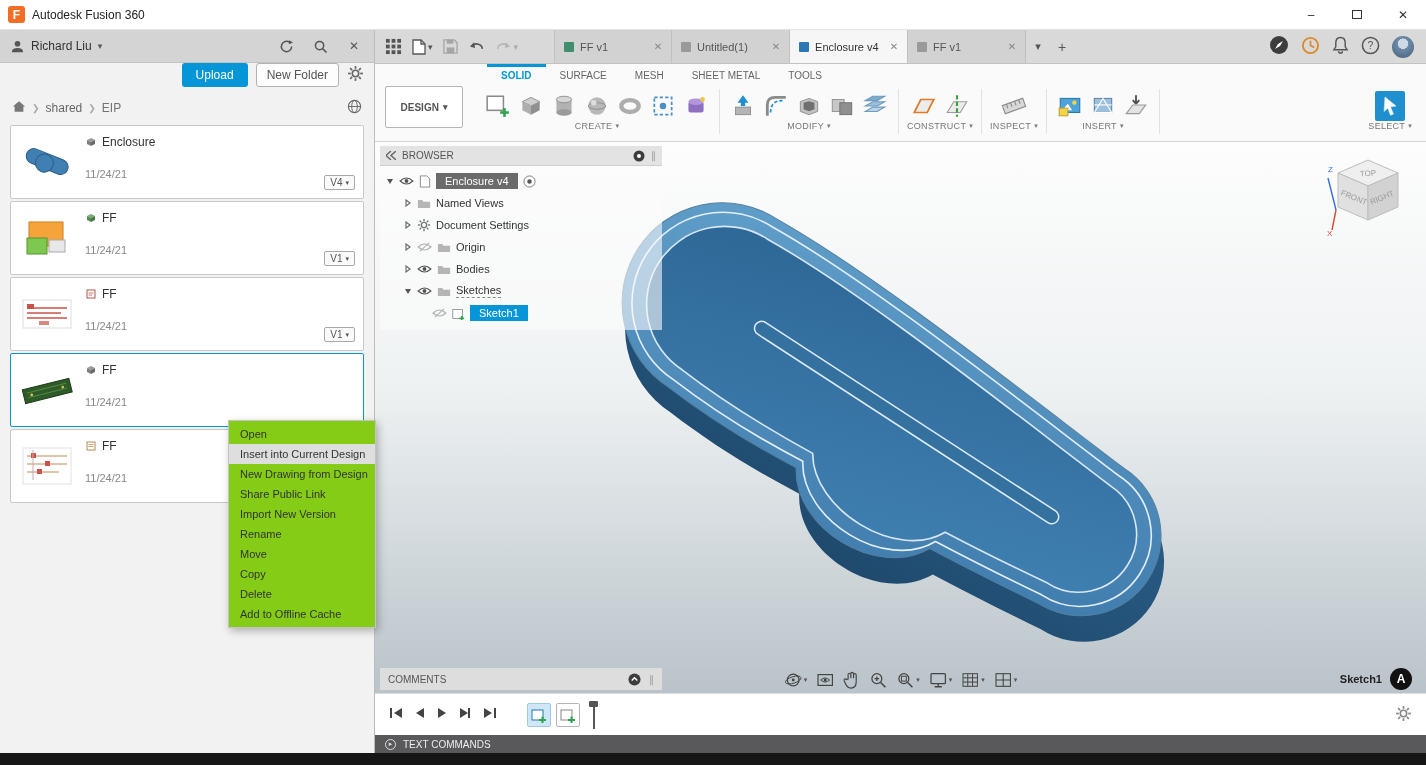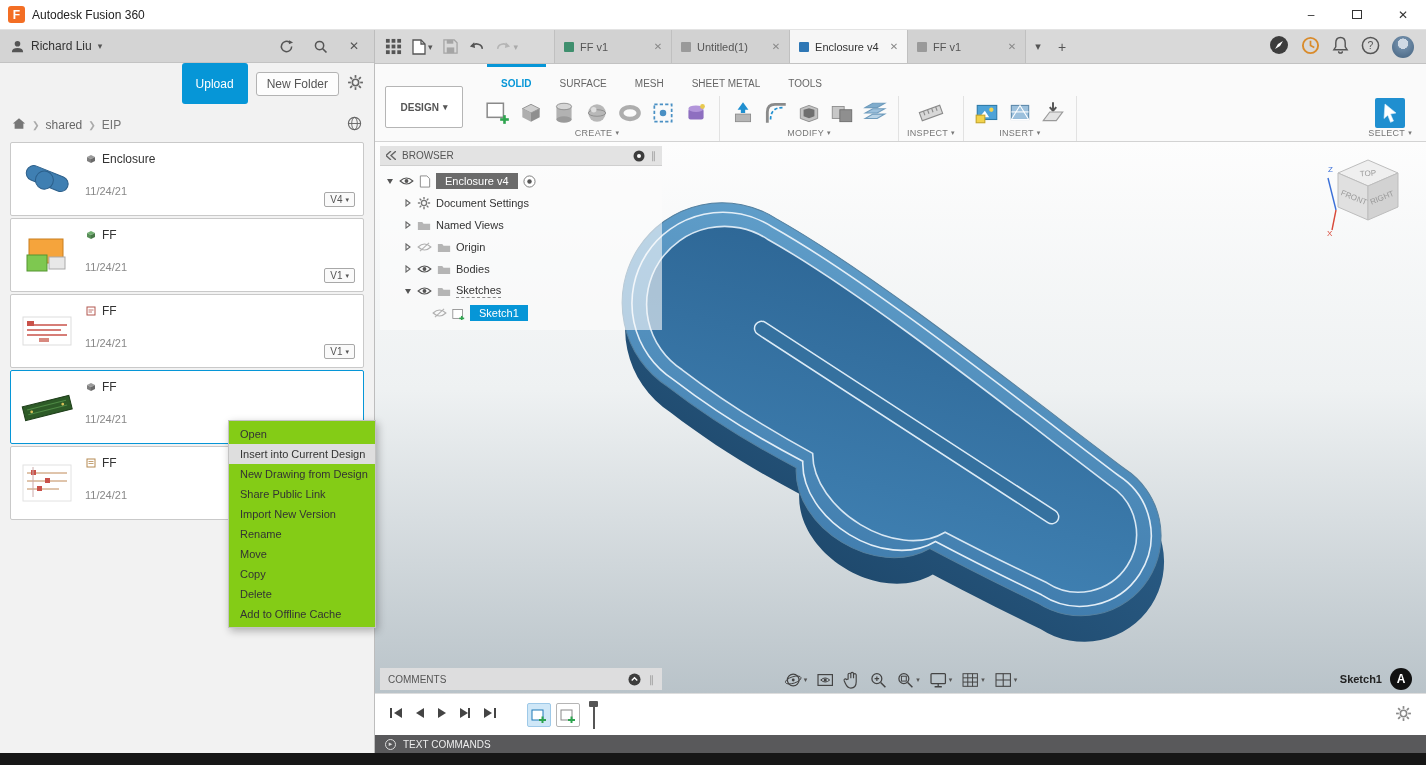--- a/index.html
+++ b/index.html
@@ -22,21 +22,21 @@
   .user-bar{height:33px;background:#d4d4d4;display:flex;align-items:center;padding:0 10px;gap:6px;border-bottom:1px solid #c3c3c3}
   .user-name{font-size:12px;color:#333}
   .chev{font-size:9px;color:#555}
   .ub-spacer{flex:1}
   .ub-icon{width:20px;height:20px;display:flex;align-items:center;justify-content:center;margin-left:8px}
   .seg-tabs{display:flex;margin:10px 10px 8px;border:1px solid #9e9e9e;height:25px;border-radius:2px;overflow:hidden}
   .seg{flex:1;display:flex;align-items:center;justify-content:center;font-size:12px;color:#444;background:linear-gradient(#dcdcdc,#cfcfcf)}
   .seg.active{background:#fff}
   .seg+.seg{border-left:1px solid #9e9e9e}
   .action-row{display:flex;justify-content:flex-end;align-items:center;gap:8px;margin:0 10px 8px}
-  .btn-upload{background:#0696d7;color:#fff;border-radius:3px;height:41px;padding:0 14px;display:flex;align-items:center;font-size:12px}
+  .btn-upload{background:#0696d7;color:#fff;border-radius:3px;height:24px;padding:0 14px;display:flex;align-items:center;font-size:12px}
   .btn-newfolder{background:#fdfdfd;border:1px solid #b3b3b3;border-radius:3px;height:24px;padding:0 10px;display:flex;align-items:center;font-size:12px;color:#555}
   .breadcrumb{display:flex;align-items:center;gap:6px;height:26px;padding:0 12px;font-size:12px;color:#666}
   .crumb-proj{color:#737373}
   .bc-spacer{flex:1}
   .item-list{padding:4px 10px 0;overflow:hidden}
   .item-card{height:74px;background:#fff;border:1px solid #c9c9c9;border-radius:2px;margin-bottom:2px;display:flex;padding:8px;position:relative}
   .item-card.selected{border:1px solid #0696d7}
   .thumb{width:56px;height:56px;margin-right:10px;background:#fff;flex:0 0 56px}
   .item-col{display:flex;flex-direction:column;gap:19px;padding-top:1px}
   .item-title{display:flex;align-items:center;gap:5px;font-size:12px;color:#333}
@@ -60,24 +60,24 @@
   .dtab.active{background:#f6f6f6;color:#333}
   .dtab .x{color:#888;font-size:10px;margin-left:auto}
   .tab-sq{width:10px;height:10px;border-radius:1px}
   .tab-chevron,.tab-plus{width:24px;display:flex;align-items:center;justify-content:center;color:#555;font-size:11px}
   .dt-right{margin-left:auto;display:flex;align-items:center;gap:12px;padding-right:12px}
   .avatar{width:22px;height:22px;border-radius:50%;background:radial-gradient(circle at 50% 35%,#cfd9e4 28%,#6d8aa6 30%,#43617e 100%)}
 
   
   .ribbon{flex:0 0 78px;background:#fafafa;border-bottom:1px solid #d3d3d3;position:relative}
   .ribbon-tabs{position:absolute;left:112px;top:0;display:flex;height:17px}
-  .rtab{padding:11px 14px 0;font-size:10px;color:#666;border-top:3px solid transparent}
+  .rtab{padding:3px 14px 0;font-size:10px;color:#666;border-top:3px solid transparent}
   .rtab.active{color:#0696d7;font-weight:bold;border-top:3px solid #0696d7}
   .design-btn{position:absolute;left:10px;top:22px;width:78px;height:42px;background:#fff;border:1px solid #b5b5b5;border-radius:2px;display:flex;align-items:center;justify-content:center;gap:4px;font-size:10px;font-weight:bold;color:#555}
-  .groups{position:absolute;left:100px;right:0;top:17px;bottom:0;display:flex;align-items:flex-end}
+  .groups{position:absolute;left:100px;right:0;top:17px;bottom:0;display:flex;align-items:center}
   .tgroup{display:flex;flex-direction:column;align-items:center;padding:2px 8px 1px;border-right:1px solid #e2e2e2}
   .tg-icons{display:flex;align-items:center;gap:3px;flex:1}
   .tool{width:30px;height:30px;display:flex;align-items:center;justify-content:center;border-radius:2px}
   .tool.sel{background:#1f8fd0}
   .tg-label{font-size:9px;color:#777;display:flex;align-items:center;gap:3px;padding-bottom:2px;letter-spacing:.3px}
   .tgroup.last{margin-left:auto;border-right:none;padding-right:14px}
 
   
   .canvas{flex:1;position:relative;background:linear-gradient(180deg,#fdfdfd 0%,#eef1f2 45%,#b9c3c9 100%);overflow:hidden}
   .object3d{position:absolute;left:0;top:0}
@@ -541,20 +541,39 @@
                   </svg>
                 </span>
             </div>
             <div class="tg-label">
                 <span>MODIFY</span>
                 <span style="font-size:7px">▾</span>
               </div>
           </div>
 
 
+          <div class="tgroup">
+            <div class="tg-icons">
+              <span class="tool">
+                  <svg width="26" height="26" viewBox="0 0 24 24">
+                    <path d="M3 18 L9 6 L21 6 L15 18Z" fill="#ececec" stroke="#e07b2a" stroke-width="1.6"></path>
+                  </svg>
+                </span>
+              <span class="tool">
+                  <svg width="26" height="26" viewBox="0 0 24 24">
+                    <path d="M3 18 L9 8 L21 8 L15 18Z" fill="#ececec" stroke="#9a9a9a" stroke-width="1"></path>
+                    <line x1="12" y1="2" x2="12" y2="22" stroke="#3da23d" stroke-width="2" stroke-dasharray="4 2"></line>
+                  </svg>
+                </span>
+            </div>
+            <div class="tg-label">
+                <span>CONSTRUCT</span>
+                <span style="font-size:7px">▾</span>
+              </div>
+          </div>
 
           <div class="tgroup">
             <div class="tg-icons">
               <span class="tool">
                   <svg width="26" height="26" viewBox="0 0 24 24">
                     <g transform="rotate(-20 12 12)">
                       <rect x="2" y="8" width="20" height="8" fill="#d8d8d8" stroke="#8a8a8a"></rect>
                       <g stroke="#8a8a8a" stroke-width="1">
                         <line x1="6" y1="8" x2="6" y2="12"></line>
                         <line x1="10" y1="8" x2="10" y2="12"></line>
@@ -676,43 +695,43 @@
               <span class="pill-root">Enclosure v4</span>
               <svg width="13" height="13" viewBox="0 0 14 14">
                   <circle cx="7" cy="7" r="6" fill="#fff" stroke="#777"></circle>
                   <circle cx="7" cy="7" r="2.4" fill="#555"></circle>
                 </svg>
             </div>
             <div class="trow ind1">
               <svg width="8" height="8" viewBox="0 0 8 8">
                   <path d="M2 1 L6 4 L2 7Z" fill="none" stroke="#666" stroke-width="1.1"></path>
                 </svg>
+              <svg width="14" height="11" viewBox="0 0 16 12">
+                  <path d="M1 2 H6 L7.5 4 H15 V11 H1Z" fill="#b5b5b5"></path>
+                </svg>
+              <span>Named Views</span>
+            </div>
+            <div class="trow ind1">
+              <svg width="8" height="8" viewBox="0 0 8 8">
+                  <path d="M2 1 L6 4 L2 7Z" fill="none" stroke="#666" stroke-width="1.1"></path>
+                </svg>
               <svg width="14" height="14" viewBox="0 0 16 16">
                   <circle cx="8" cy="8" r="3" fill="none" stroke="#777" stroke-width="1.5"></circle>
                   <g stroke="#777" stroke-width="1.6">
                     <line x1="8" y1="1" x2="8" y2="3.6"></line>
                     <line x1="8" y1="12.4" x2="8" y2="15"></line>
                     <line x1="1" y1="8" x2="3.6" y2="8"></line>
                     <line x1="12.4" y1="8" x2="15" y2="8"></line>
                     <line x1="3" y1="3" x2="4.8" y2="4.8"></line>
                     <line x1="11.2" y1="11.2" x2="13" y2="13"></line>
                     <line x1="3" y1="13" x2="4.8" y2="11.2"></line>
                     <line x1="11.2" y1="4.8" x2="13" y2="3"></line>
                   </g>
                 </svg>
               <span>Document Settings</span>
-            </div>
-            <div class="trow ind1">
-              <svg width="8" height="8" viewBox="0 0 8 8">
-                  <path d="M2 1 L6 4 L2 7Z" fill="none" stroke="#666" stroke-width="1.1"></path>
-                </svg>
-              <svg width="14" height="11" viewBox="0 0 16 12">
-                  <path d="M1 2 H6 L7.5 4 H15 V11 H1Z" fill="#b5b5b5"></path>
-                </svg>
-              <span>Named Views</span>
             </div>
             <div class="trow ind1">
               <svg width="8" height="8" viewBox="0 0 8 8">
                   <path d="M2 1 L6 4 L2 7Z" fill="none" stroke="#666" stroke-width="1.1"></path>
                 </svg>
               <svg width="15" height="10" viewBox="0 0 16 11">
                   <path d="M1 5.5 Q8 -1 15 5.5 Q8 12 1 5.5Z" fill="none" stroke="#b0b0b0" stroke-width="1.2"></path>
                   <line x1="3" y1="10" x2="13" y2="1" stroke="#b0b0b0" stroke-width="1.2"></line>
                 </svg>
               <svg width="14" height="11" viewBox="0 0 16 12">

